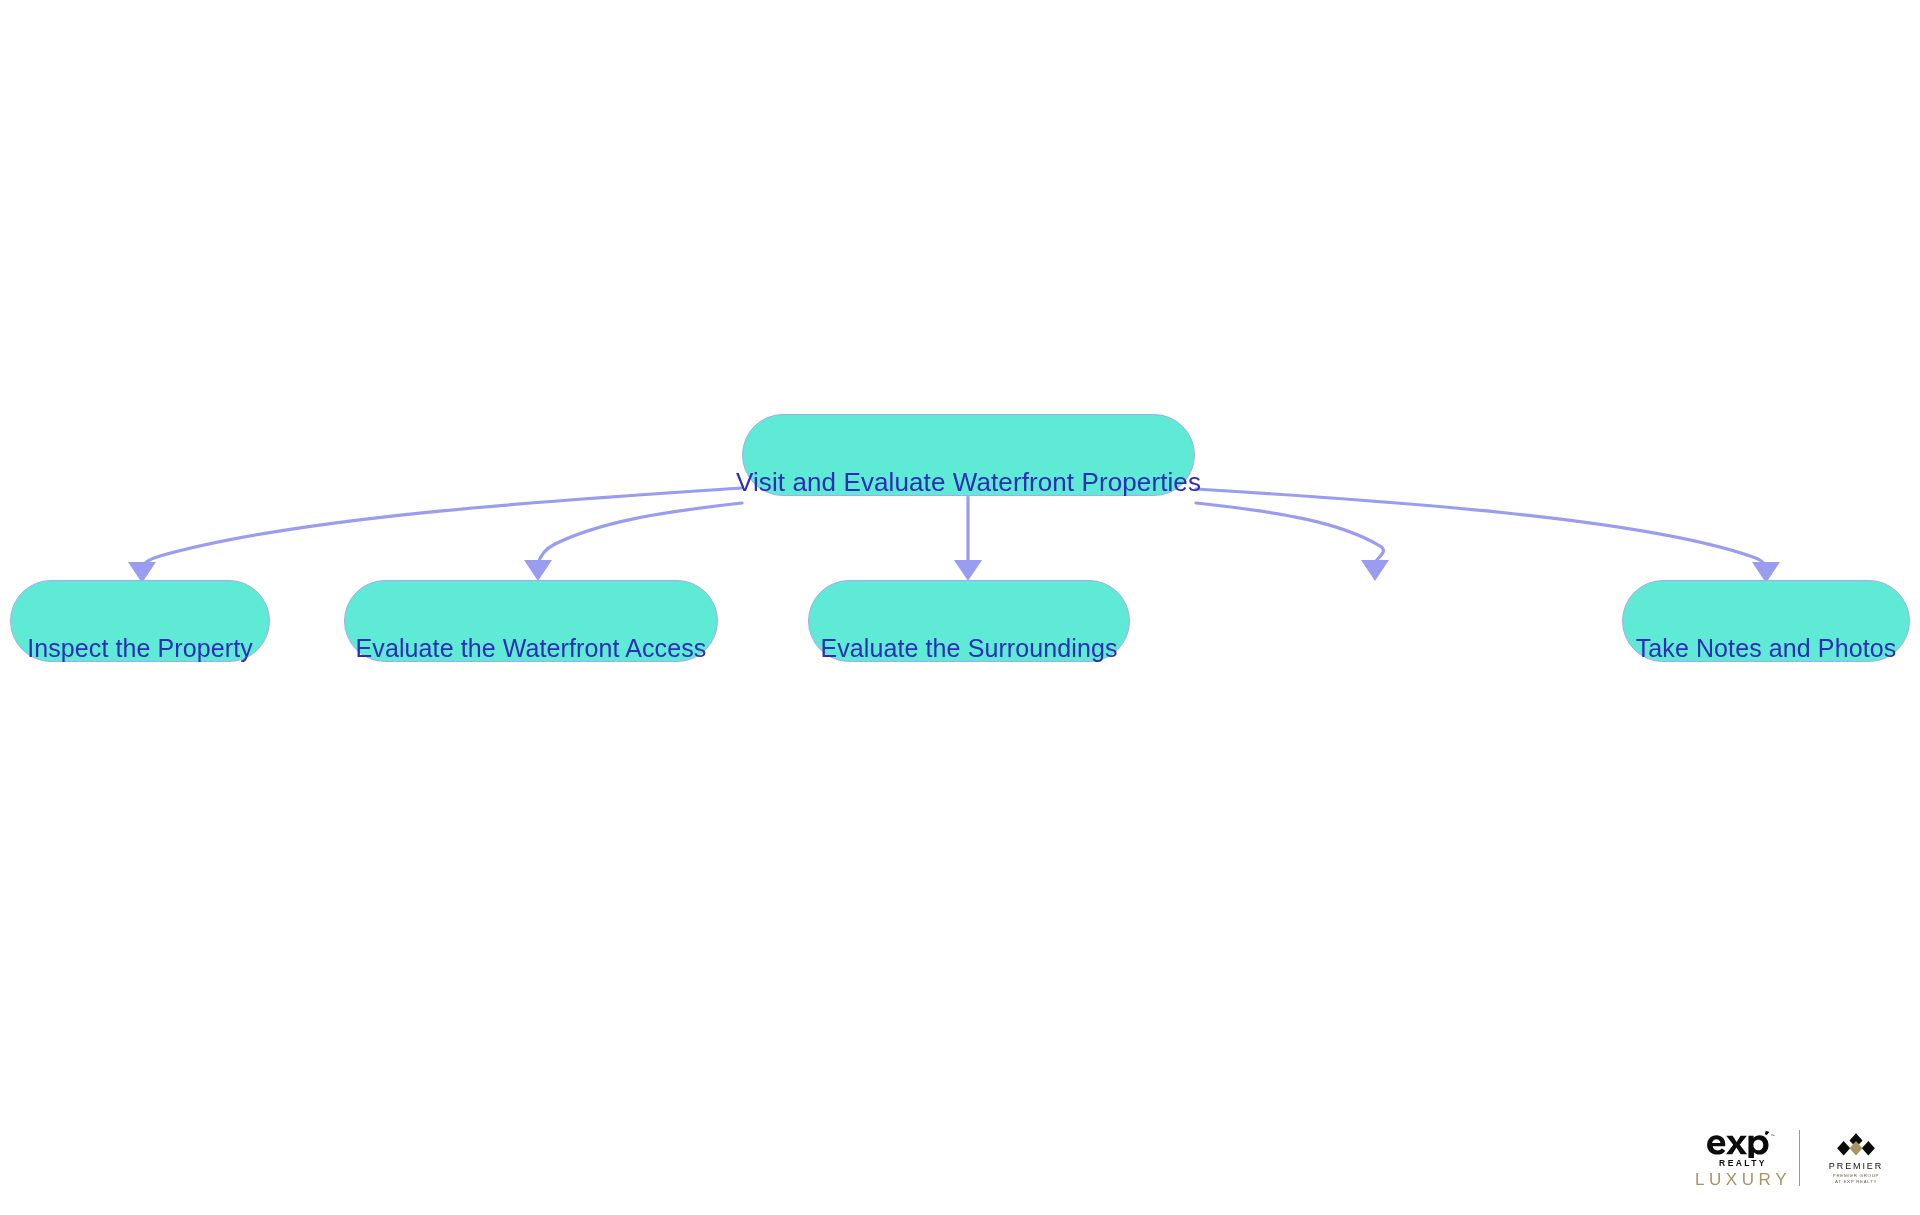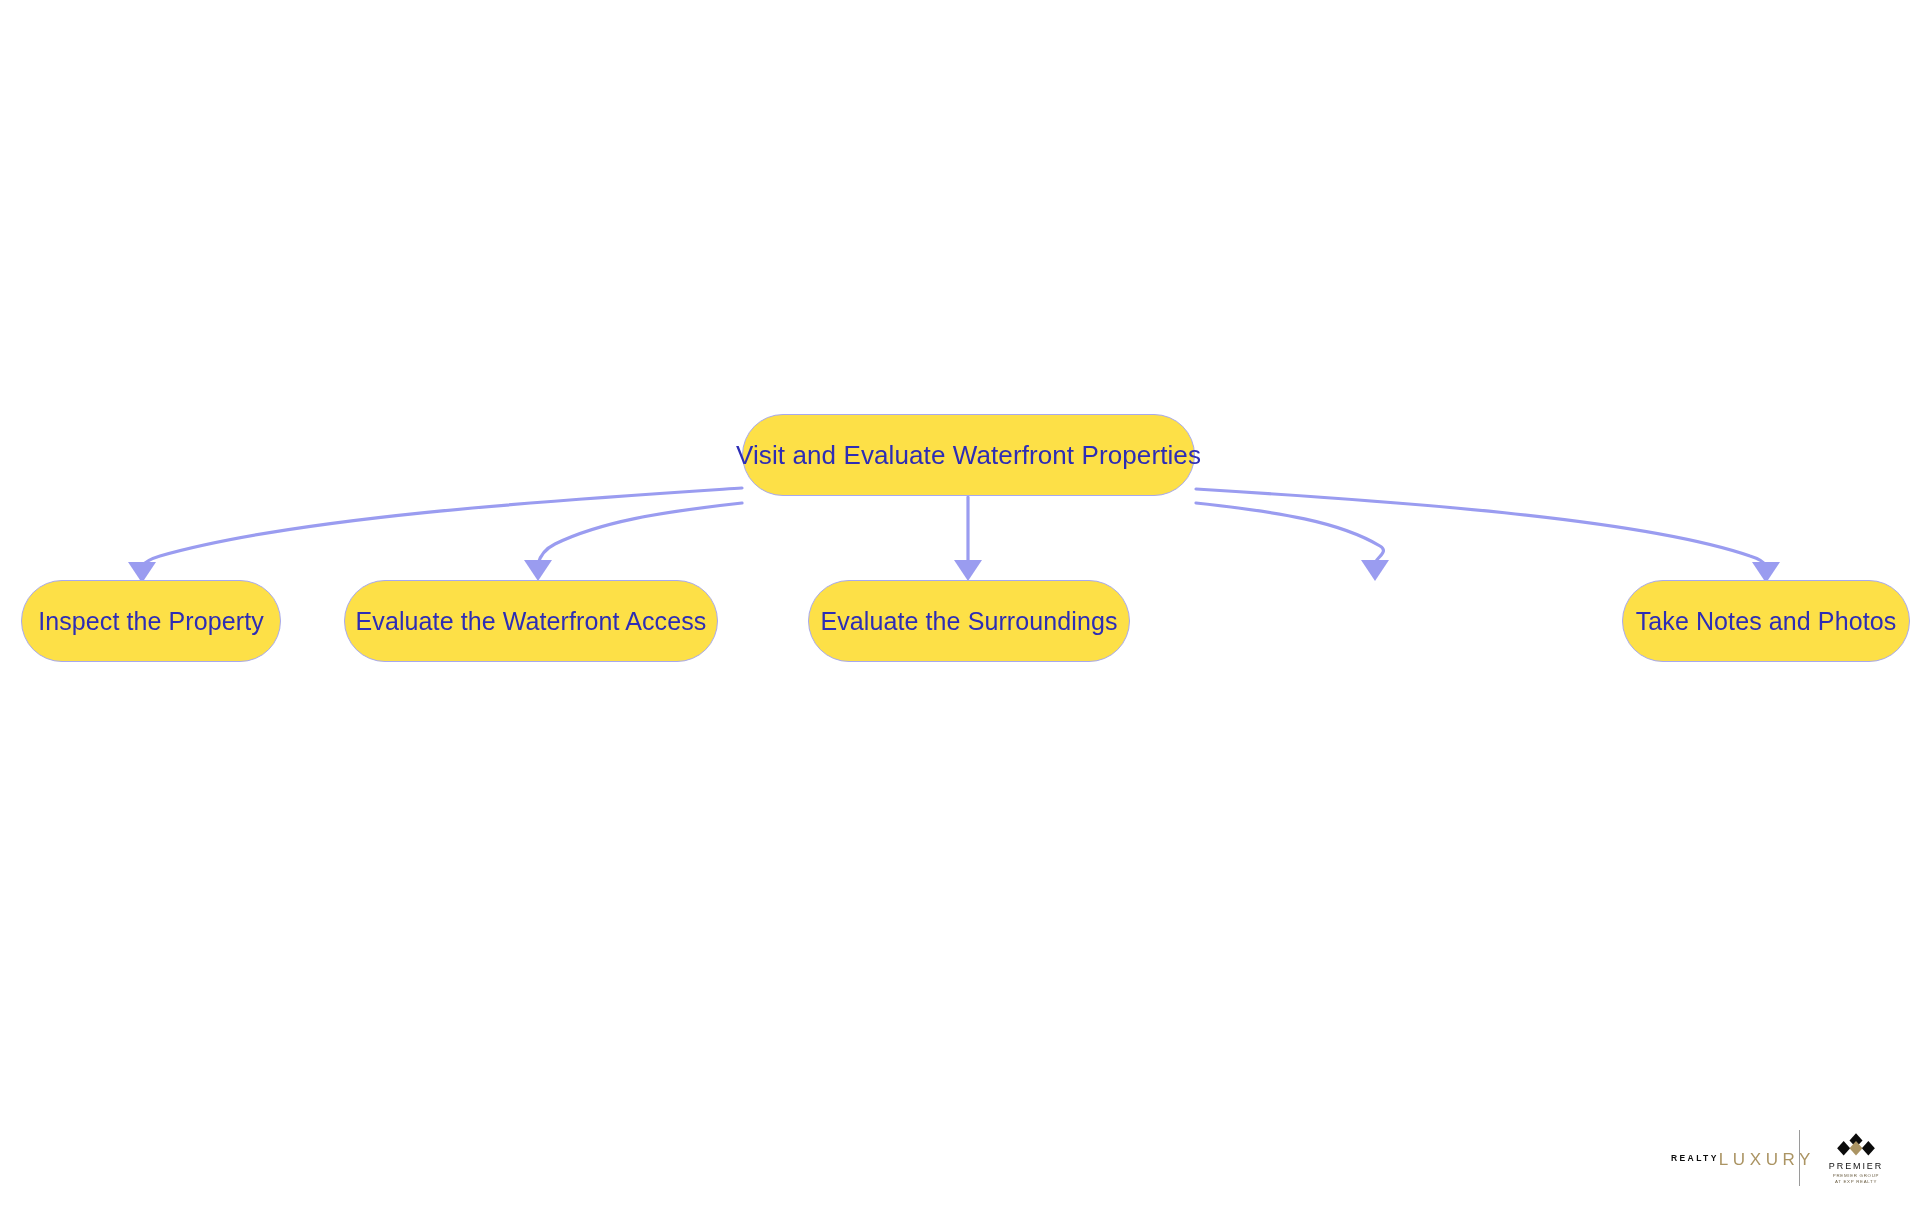--- a/index.html
+++ b/index.html
@@ -32,23 +32,23 @@
     width: 1920px;
     height: 1215px;
     pointer-events: none;
   }
 
   
   .node {
     position: absolute;
     box-sizing: border-box;
     display: flex;
-    align-items: center;
+    align-items: flex-end;
     justify-content: center;
-    background: #fde047;
+    background: #5eead4;
     border: 1.6px solid #a7a9f0;
     border-radius: 999px;
     color: #2d2db5;
     letter-spacing: 0.1px;
     white-space: nowrap;
     user-select: none;
   }
   .node-label {
     display: block;
     line-height: 1;
@@ -61,43 +61,42 @@
     height: 82px;
     font-size: 26px;
   }
 
   .node.leaf {
     top: 580px;
     height: 82px;
     font-size: 25px;
   }
 
-  .leaf-0 { left: 21px;   width: 260px; }
+  .leaf-0 { left: 10px;   width: 260px; }
   .leaf-1 { left: 344px;  width: 374px; }
   .leaf-2 { left: 808px;  width: 322px; }
   .leaf-3 { left: 1208px; width: 335px; }
   .leaf-4 { left: 1622px; width: 288px; }
 
   
   #brand {
     position: absolute;
     left: 1703px;
     top: 1124px;
     width: 200px;
     height: 68px;
     display: flex;
     align-items: center;
     gap: 16px;
   }
   .brand-exp {
     display: flex;
-    flex-direction: row;
+    flex-direction: column;
     align-items: center;
     width: 80px;
-    justify-content: center;
   }
   .exp-word {
     height: 30px;
     display: block;
   }
   .exp-realty {
     font-size: 8.5px;
     font-weight: bold;
     letter-spacing: 2.4px;
     color: #0d0d0d;

